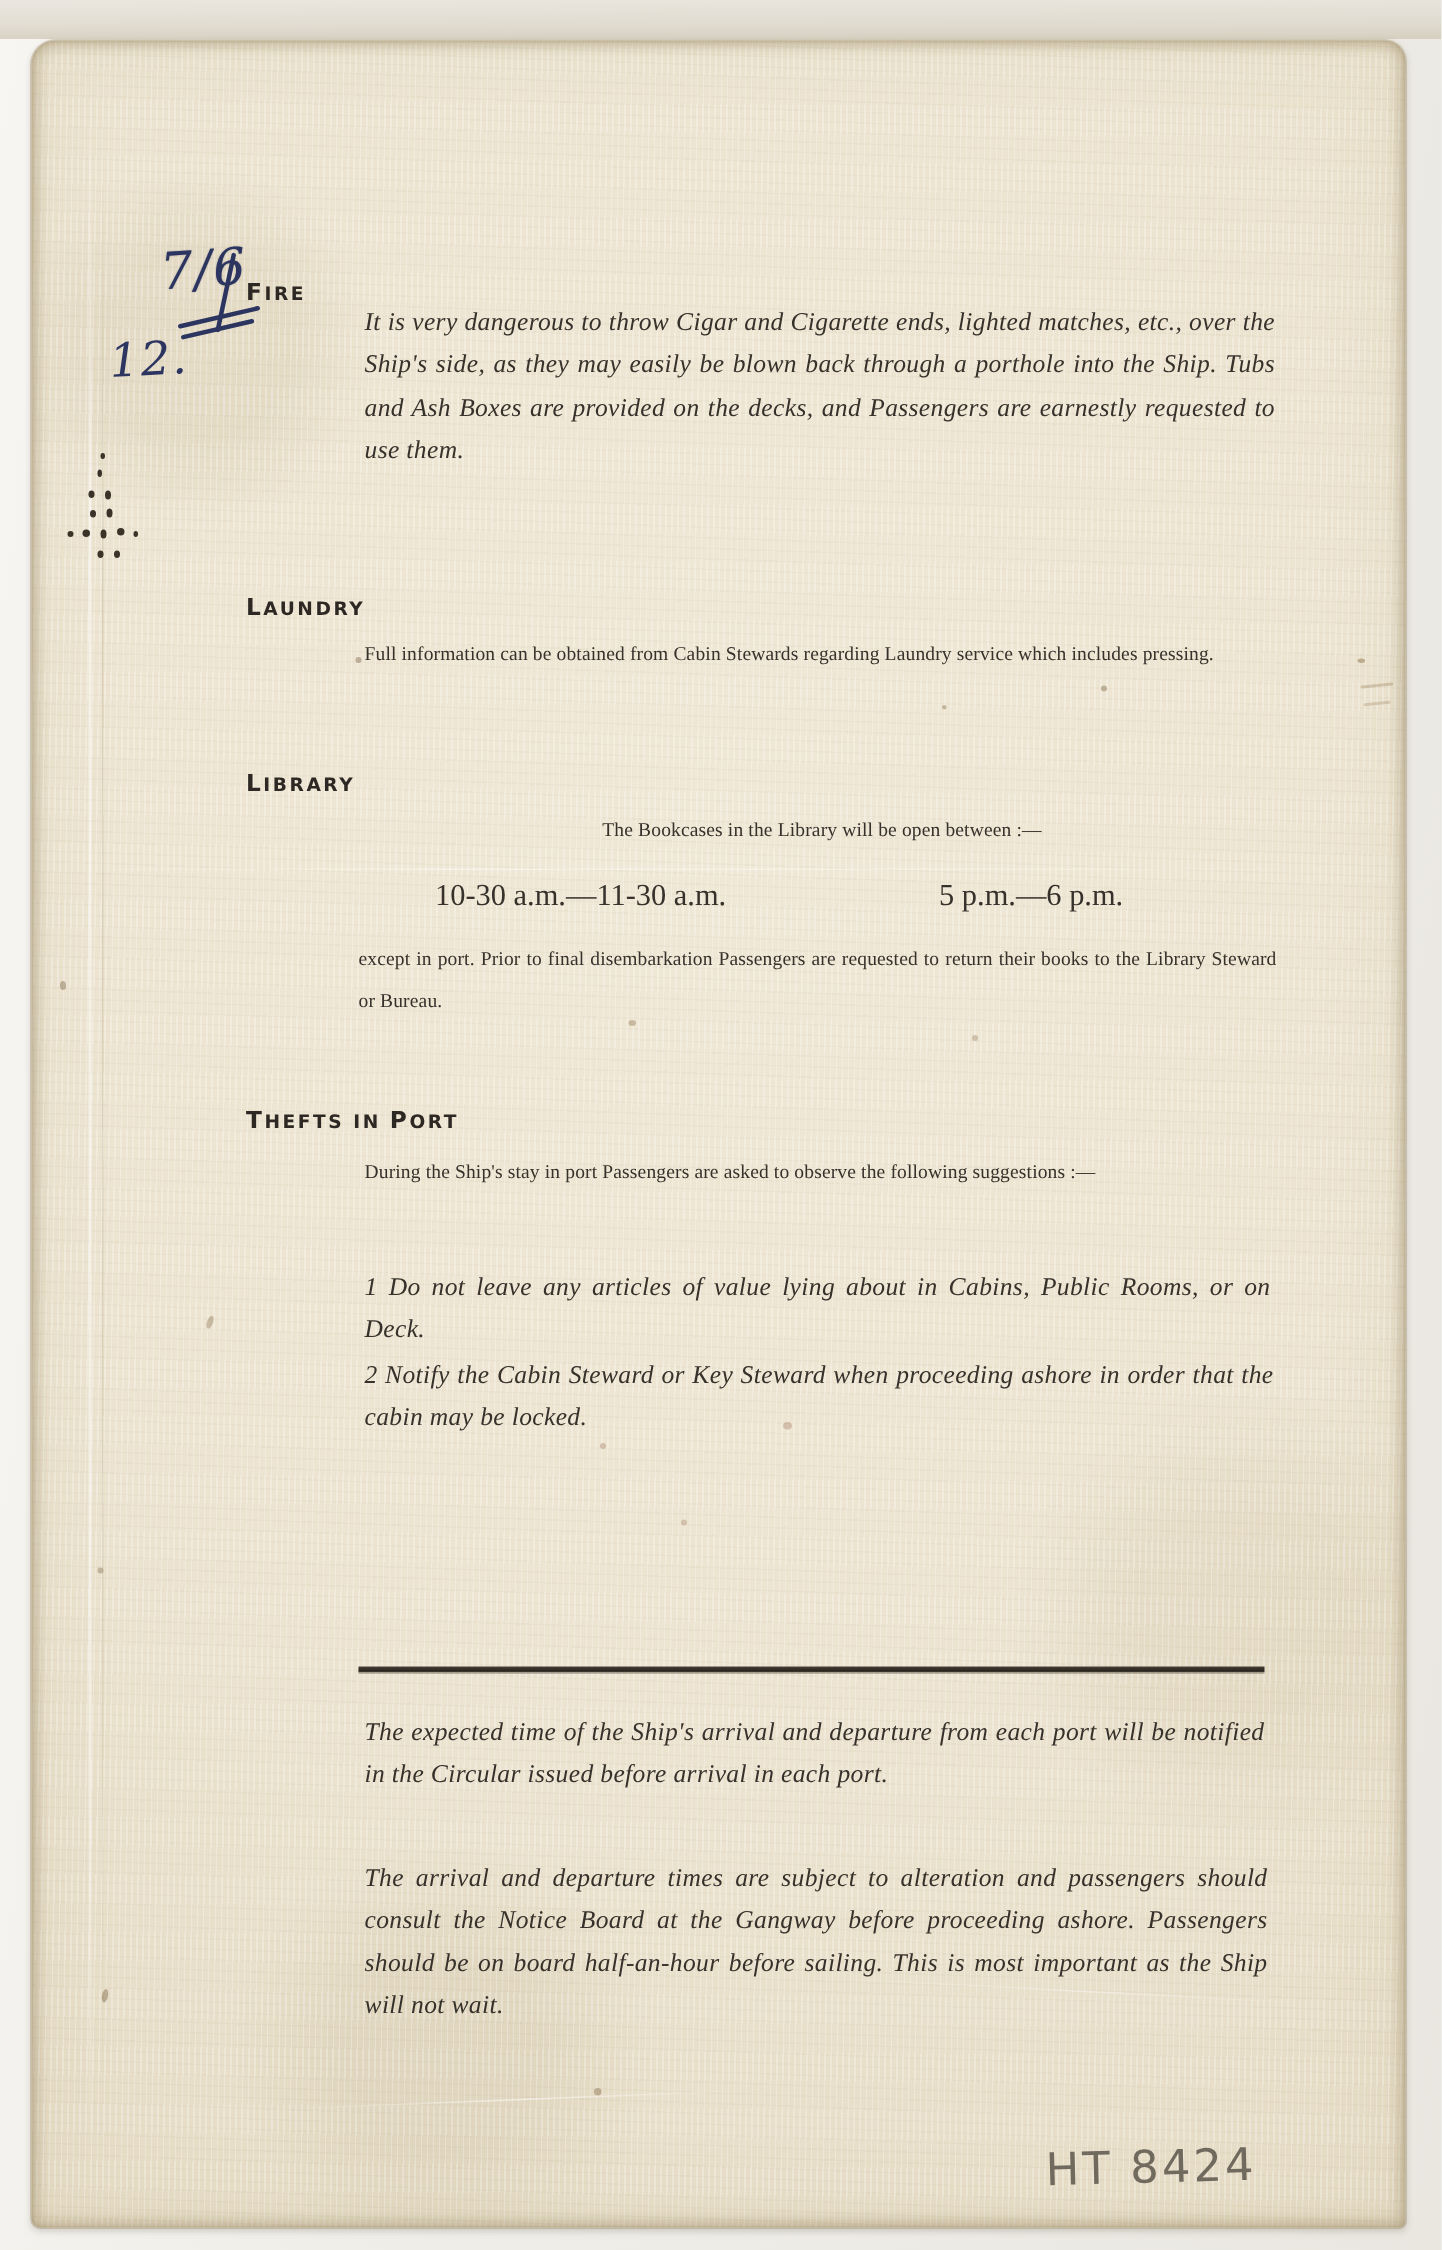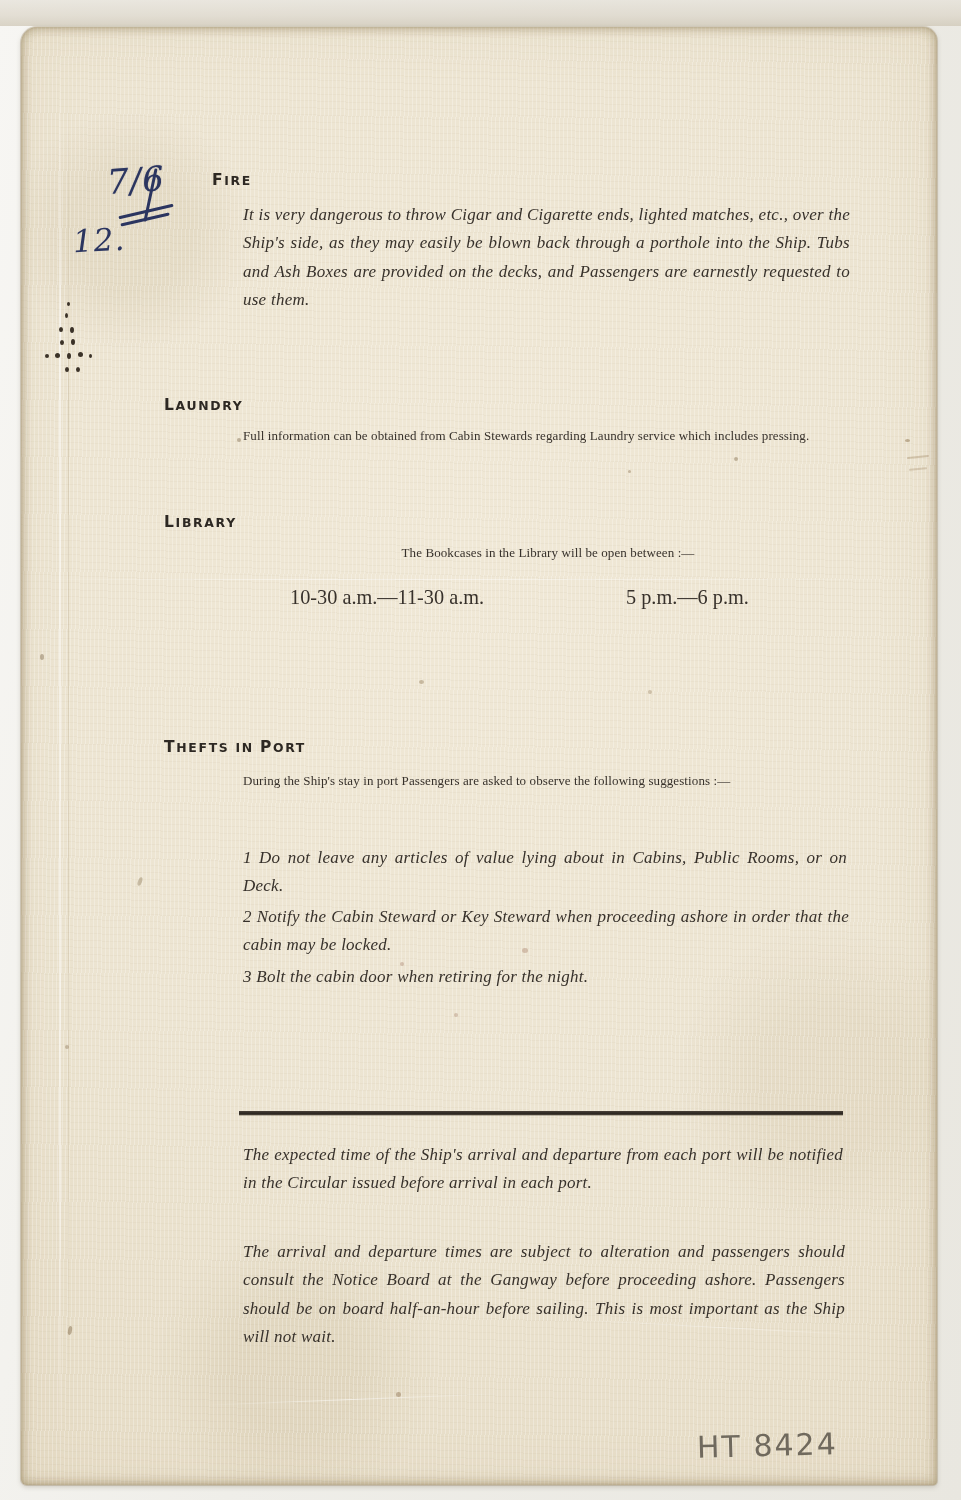--- a/index.html
+++ b/index.html
@@ -230,47 +230,47 @@
     <div class="speck" style="left:375px;top:1365px;width:5px;height:5px;background:rgba(130,100,64,.40);"></div>
     <div class="speck" style="left:47px;top:1299px;width:4px;height:9px;background:rgba(122,98,64,.44);transform:rotate(10deg);"></div>
     <div class="speck" style="left:44px;top:1018px;width:4px;height:4px;background:rgba(122,98,64,.36);"></div>
     <div class="speck" style="left:627px;top:663px;width:4px;height:4px;background:rgba(128,102,66,.30);"></div>
 
     <div class="speck" style="left:886px;top:429px;width:22px;height:2px;border-radius:1px;background:rgba(142,112,74,.30);transform:rotate(-6deg);"></div>
     <div class="speck" style="left:888px;top:441px;width:18px;height:2px;border-radius:1px;background:rgba(142,112,74,.26);transform:rotate(-6deg);"></div>
 
     <div id="content">
 
-      <div class="sec-head" style="left:143px;top:143px;margin-left:48px;">
+      <div class="sec-head" style="left:143px;top:158px;">
         <span class="cap">F</span><span class="rest">IRE</span>
       </div>
       <div class="para ital" style="left:222px;top:174px;width:607px;">It is very dangerous to throw Cigar and Cigarette ends, lighted matches, etc., over the Ship's side, as they may easily be blown back through a porthole into the Ship.   Tubs and Ash Boxes are provided on the decks, and Passengers are earnestly requested to use them.</div>
 
       <div class="sec-head" style="left:143px;top:368px;">
         <span class="cap">L</span><span class="rest">AUNDRY</span>
       </div>
       <div class="para roman" style="left:222px;top:395px;width:603px;">Full information can be obtained from Cabin Stewards regarding Laundry service which includes pressing.</div>
 
       <div class="sec-head" style="left:143px;top:485px;">
         <span class="cap">L</span><span class="rest">IBRARY</span>
       </div>
       <div class="para roman" style="left:222px;top:512px;width:610px;text-align:center;">The Bookcases in the Library will be open between :—</div>
 
       <div class="hours" style="left:269px;top:559px;">10-30 a.m.—11-30 a.m.</div>
       <div class="hours" style="left:605px;top:559px;">5 p.m.—6 p.m.</div>
 
+      <div class="para roman" style="left:218px;top:598px;width:612px;">except in port.    Prior to final disembarkation Passengers are requested to return their books to the Library Steward or Bureau.</div>
 
       <div class="sec-head" style="left:143px;top:710px;">
         <span class="cap">T</span><span class="rest">HEFTS IN </span><span class="cap">P</span><span class="rest">ORT</span>
       </div>
       <div class="para roman" style="left:222px;top:740px;width:606px;">During the Ship's stay in port Passengers are asked to observe the following suggestions :—</div>
 
       <div class="para ital" style="left:222px;top:817px;width:604px;">1 Do not leave any articles of value lying about in Cabins, Public Rooms, or on Deck.</div>
       <div class="para ital" style="left:222px;top:876px;width:606px;">2 Notify the Cabin Steward or Key Steward when proceeding ashore in order that the cabin may be locked.</div>
-      <div class="para ital" style="left:222px;top:936px;width:606px;text-align:left;">3 Bolt the cabin door when retiring for the night.</div>
 
       <div class="rule"></div>
 
       <div class="para ital" style="left:222px;top:1114px;width:600px;">The expected time of the Ship's arrival and departure from each port will be notified in the Circular issued before arrival in each port.</div>
       <div class="para ital" style="left:222px;top:1211px;width:602px;">The arrival and departure times are subject to alteration and passengers should consult the Notice Board at the Gangway before proceeding ashore.    Passengers should be on board half-an-hour before sailing. This is most important as the Ship will not wait.</div>
 
     </div>
 
     <div class="hand ink-76">7/6</div>
     <div class="ink-tail"></div>

